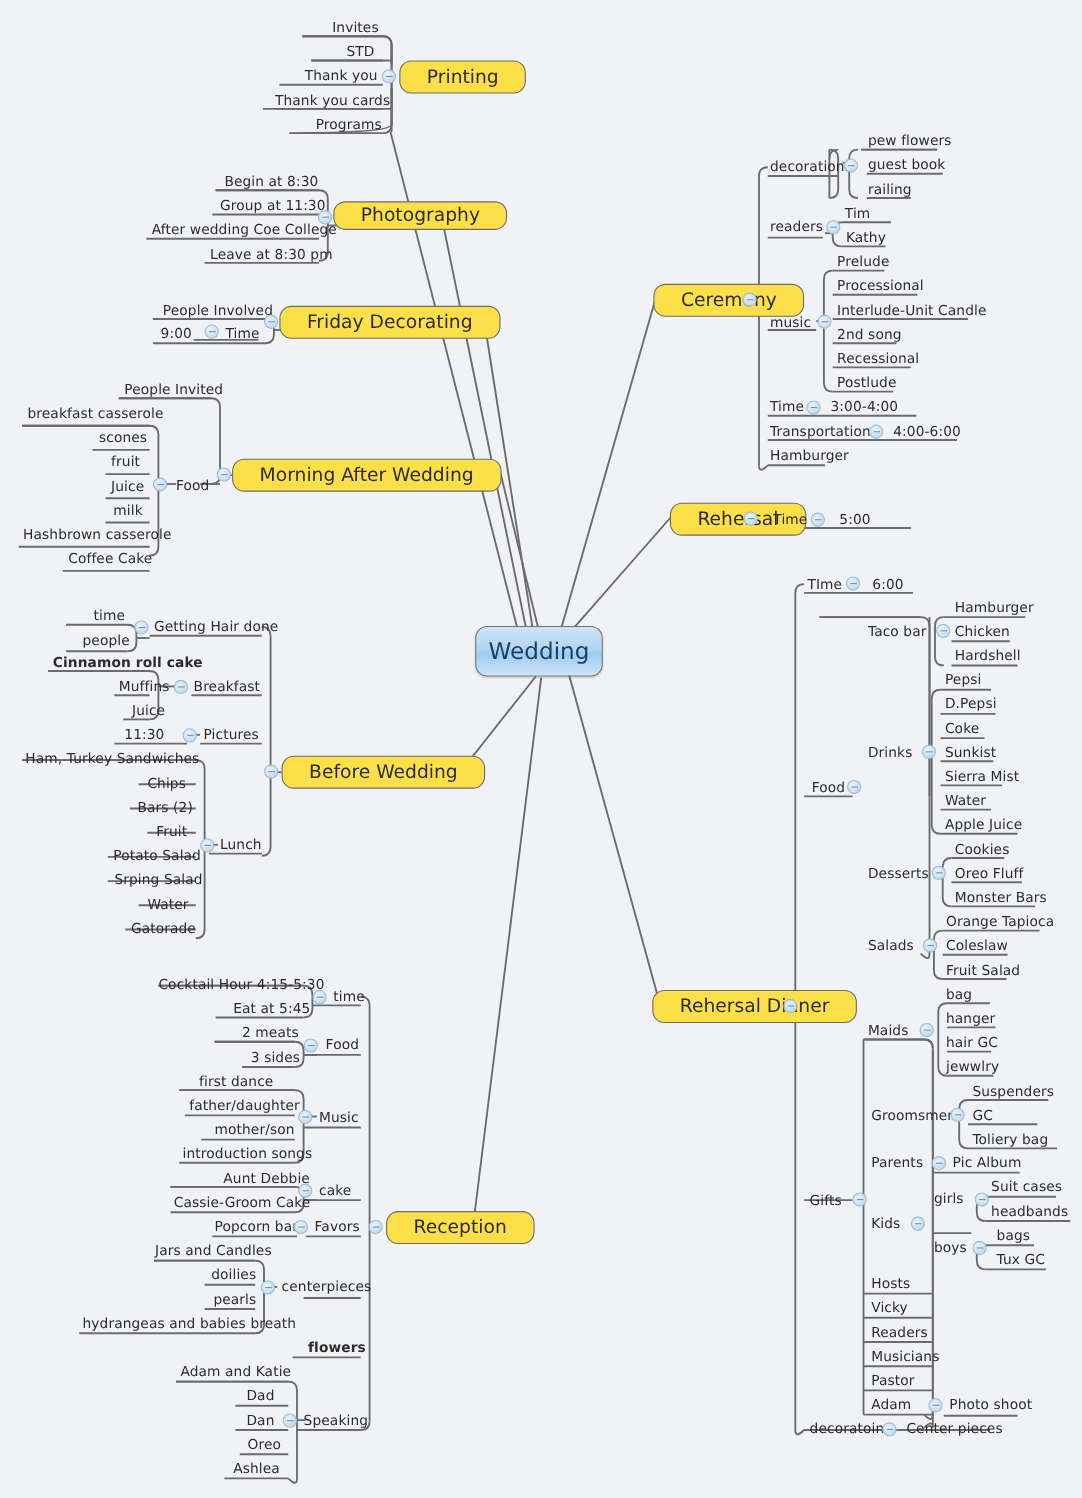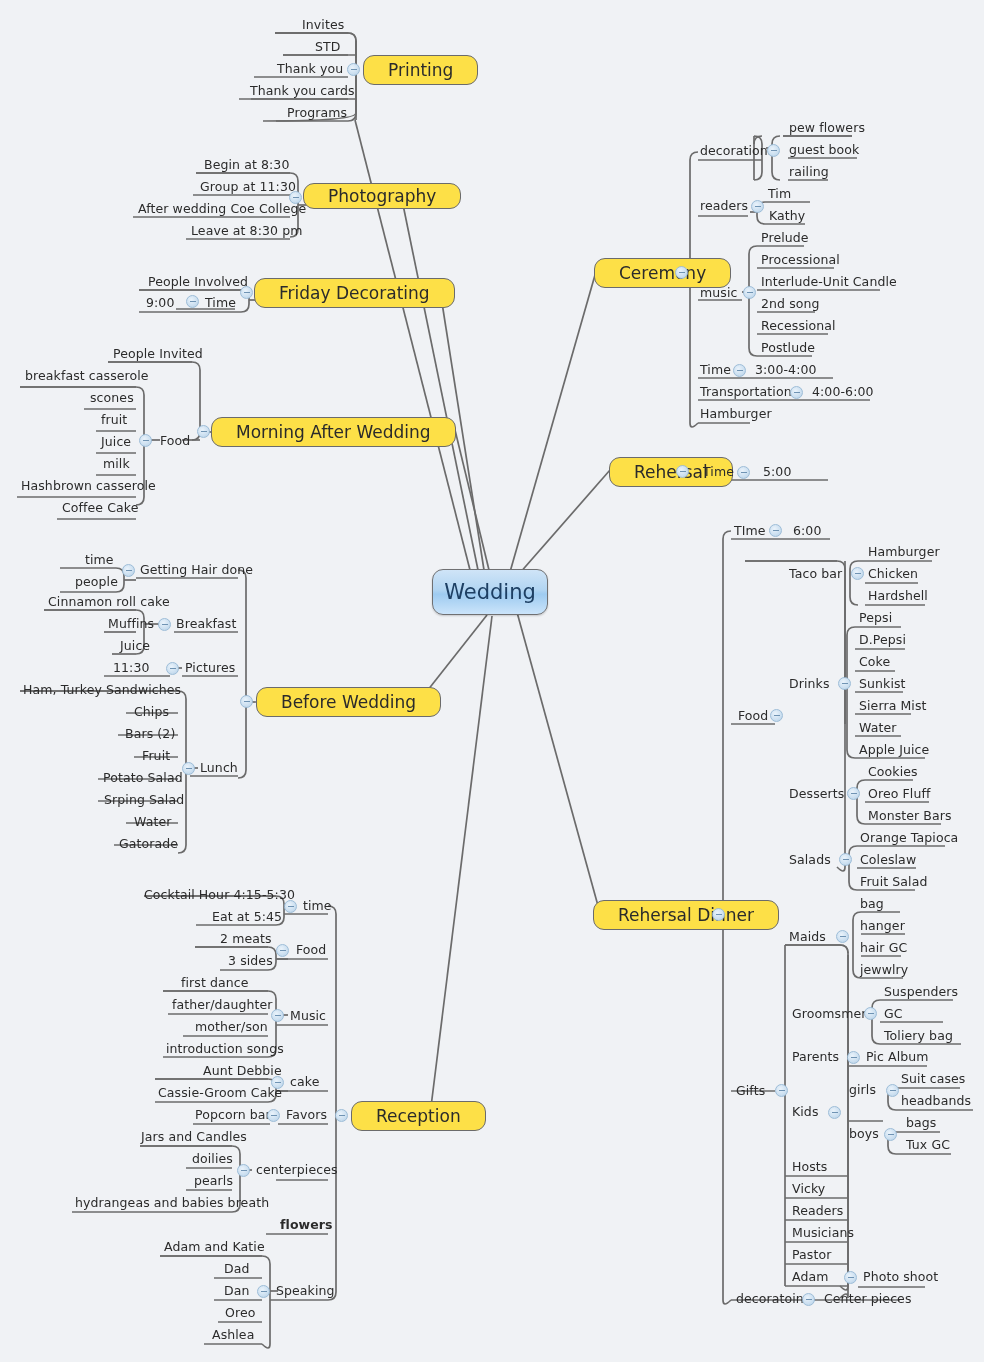--- a/index.html
+++ b/index.html
@@ -376,21 +376,21 @@
 <div class="nd" style="left:160px;top:434px;">Food</div>
 <div class="minus" style="left:139px;top:434px;"></div>
 <div class="boxnode big" style="left:211px;top:417px;height:30px;">Morning After Wedding</div>
 <div class="minus" style="left:197px;top:425px;"></div>
 
 <div class="nd" style="left:85px;top:553px;">time</div>
 <div class="nd" style="left:75px;top:575px;">people</div>
 <div class="nd" style="left:140px;top:563px;">Getting Hair done</div>
 <div class="minus" style="left:122px;top:564px;"></div>
 
-<div class="nd" style="left:48px;top:595px;">Cinnamon roll cake</div>
+<div class="nd" style="left:48px;top:595px;font-weight:bold;">Cinnamon roll cake</div>
 <div class="nd" style="left:108px;top:617px;">Muffins</div>
 <div class="nd" style="left:120px;top:639px;">Juice</div>
 <div class="nd" style="left:176px;top:617px;">Breakfast</div>
 <div class="minus" style="left:158px;top:618px;"></div>
 
 <div class="nd" style="left:113px;top:661px;">11:30</div>
 <div class="nd" style="left:185px;top:661px;">Pictures</div>
 <div class="minus" style="left:166px;top:662px;"></div>
 
 <div class="nd" style="left:23px;top:683px;">Ham, Turkey Sandwiches</div>

